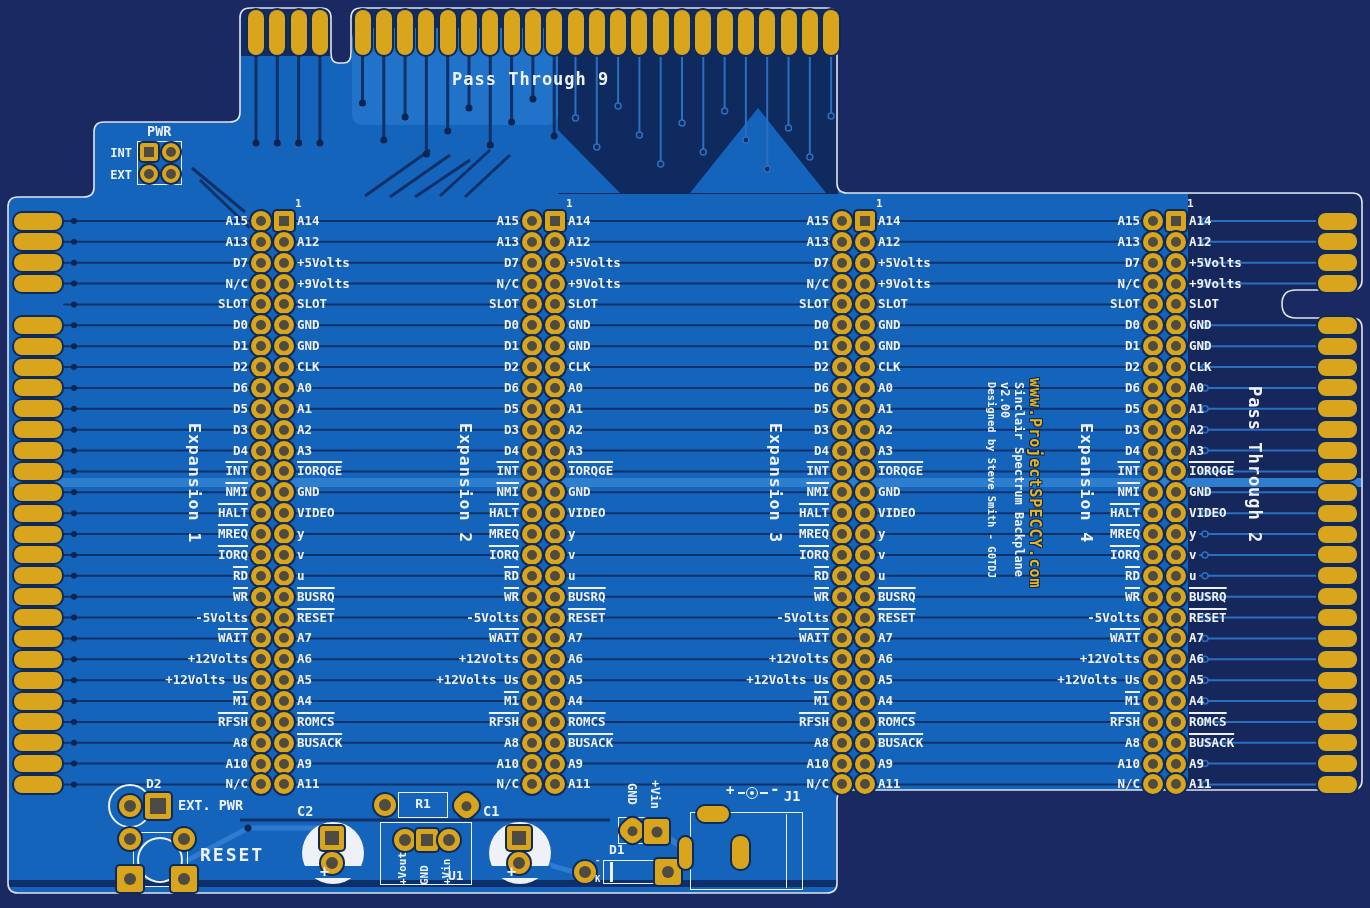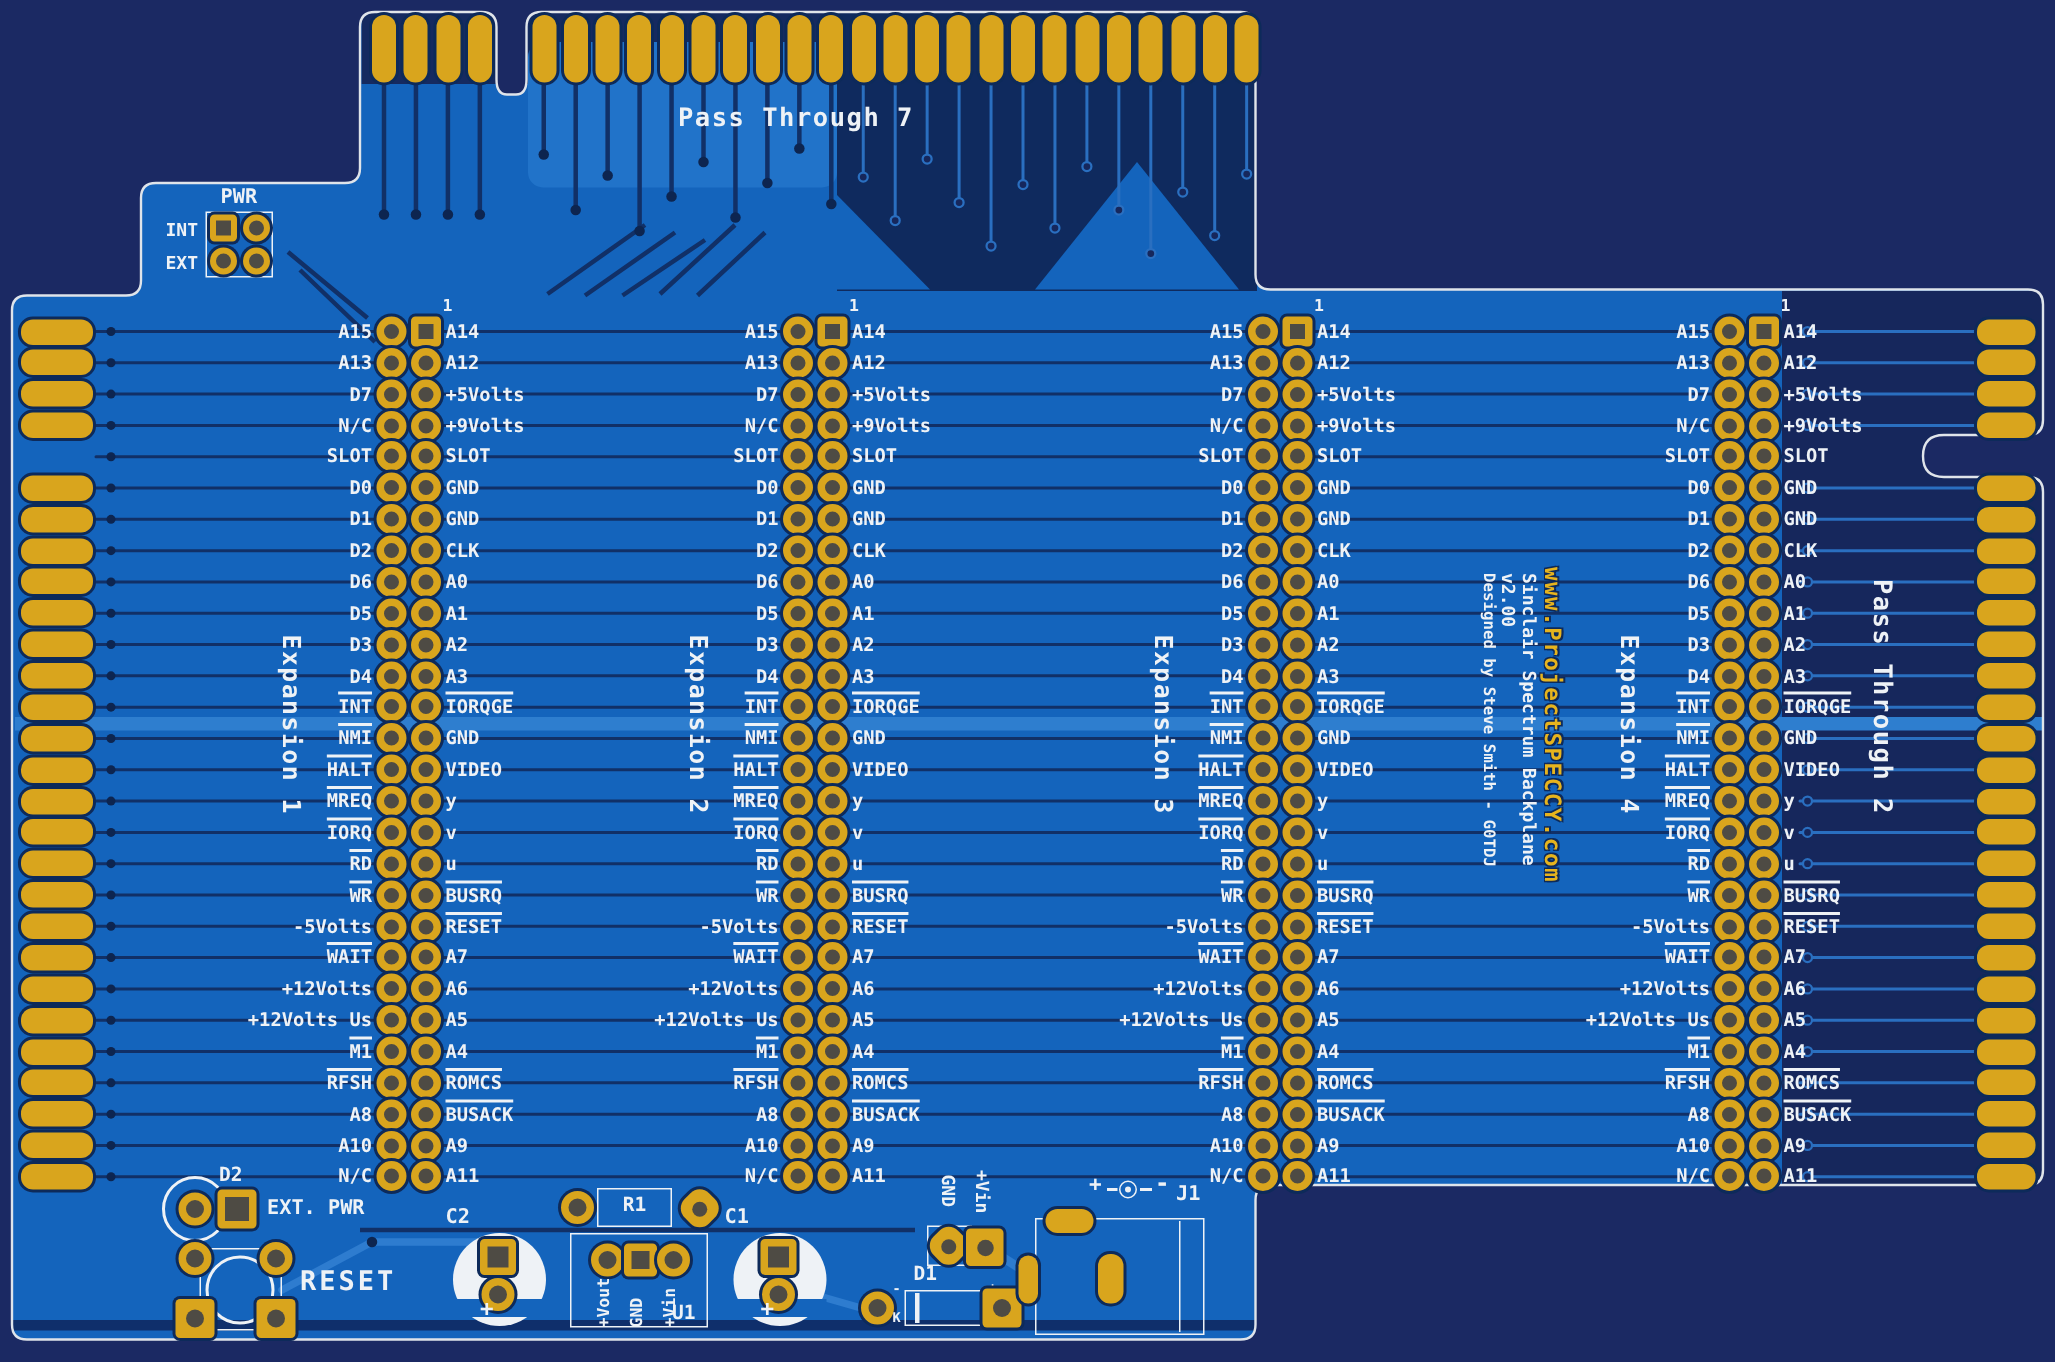--- a/index.html
+++ b/index.html
@@ -248,21 +248,21 @@
            L 351,18 Q 351,8 361,8 L 827,8 Q 837,8 837,18 L 837,183 Q 837,193 847,193
            L 1352,193 Q 1362,193 1362,203 L 1362,280 Q 1362,290 1352,290 L 1296,290
            Q 1282,290 1282,304 Q 1282,318 1296,318 L 1352,318 Q 1362,318 1362,328
            L 1362,780 Q 1362,790 1352,790 L 847,790 Q 837,790 837,800 L 837,883
            Q 837,893 827,893 L 18,893 Q 8,893 8,883 L 8,207 Q 8,197 18,197 L 84,197
            Q 94,197 94,187 Z"></path>
 </svg>
 
 <div id="overlay">
 
-  <div class="lbl" style="left:452px;top:70px;font-size:17px;letter-spacing:1px;">Pass Through 7</div>
+  <div class="lbl" style="left:452px;top:70px;font-size:17px;letter-spacing:1px;">Pass Through 9</div>
   <div class="lbl vtext-down" style="left:1244px;top:386px;font-size:17px;letter-spacing:1px;height:240px;">Pass Through 2</div>
 
   <div class="lbl" style="left:147px;top:124px;font-size:13.5px;">PWR</div>
   <div class="lbl" style="left:98px;top:147px;width:34px;text-align:right;font-size:12px;">INT</div>
   <div class="lbl" style="left:98px;top:169px;width:34px;text-align:right;font-size:12px;">EXT</div>
   <div class="silk" style="left:137px;top:141px;width:45px;height:44px;border-width:1.5px;"></div>
   <div class="psq" style="left:140px;top:143px;width:18px;height:18px;border-width:4px;"></div>
   <div class="pring" style="left:162px;top:143px;width:18px;height:18px;border-width:4px;"></div>
   <div class="pring" style="left:140px;top:165px;width:18px;height:18px;border-width:4px;"></div>
   <div class="pring" style="left:162px;top:165px;width:18px;height:18px;border-width:4px;"></div>

